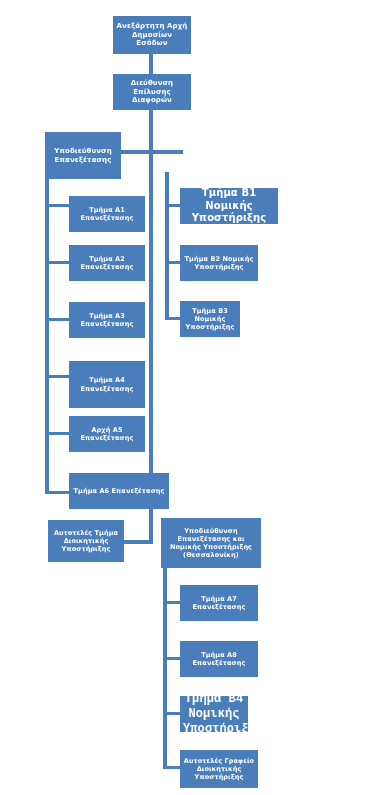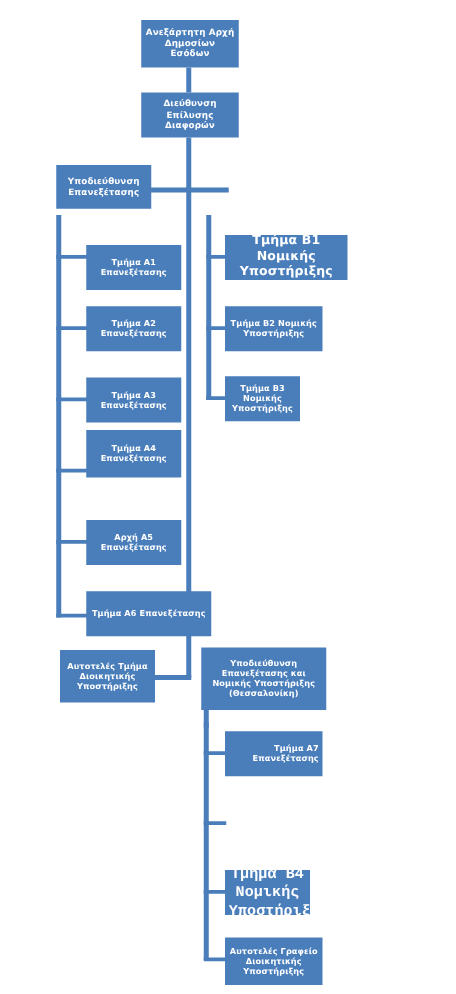--- a/index.html
+++ b/index.html
@@ -81,35 +81,35 @@
   <div class="conn h" style="left:163px; top:766px; width:18px; height:3px;"></div>
 
   <div class="node" style="left:113px; top:16px; width:78px; height:38px; font-size:7px;">
     <span>Ανεξάρτητη Αρχή Δημοσίων Εσόδων</span>
   </div>
 
   <div class="node" style="left:113px; top:74px; width:78px; height:36px; font-size:7px;">
     <span>Διεύθυνση Επίλυσης Διαφορών</span>
   </div>
 
-  <div class="node" style="left:45px; top:132px; width:76px; height:35px; font-size:7px;">
+  <div class="node" style="left:45px; top:132px; width:76px; height:47px; font-size:7px;">
     <span>Υποδιεύθυνση Επανεξέτασης</span>
   </div>
 
 
   <div class="node" style="left:69px; top:196px; width:76px; height:36px; font-size:6.5px;">
     <span>Τμήμα Α1 Επανεξέτασης</span>
   </div>
   <div class="node" style="left:69px; top:245px; width:76px; height:36px; font-size:6.5px;">
     <span>Τμήμα Α2 Επανεξέτασης</span>
   </div>
   <div class="node" style="left:69px; top:302px; width:76px; height:36px; font-size:6.5px;">
     <span>Τμήμα Α3 Επανεξέτασης</span>
   </div>
-  <div class="node" style="left:69px; top:344px; width:76px; height:38px; font-size:6.5px;">
+  <div class="node" style="left:69px; top:361px; width:76px; height:47px; font-size:6.5px;">
     <span>Τμήμα Α4 Επανεξέτασης</span>
   </div>
   <div class="node" style="left:69px; top:416px; width:76px; height:36px; font-size:6.5px;">
     <span>Αρχή Α5 Επανεξέτασης</span>
   </div>
   <div class="node" style="left:69px; top:473px; width:100px; height:36px; font-size:6.5px;">
     <span>Τμήμα Α6 Επανεξέτασης</span>
   </div>
 
   <div class="node" style="left:180px; top:188px; width:98px; height:36px; font-size:10px;text-align:center;">
@@ -123,22 +123,25 @@
   </div>
 
   <div class="node" style="left:48px; top:520px; width:76px; height:42px; font-size:6.5px;">
     <span>Αυτοτελές Τμήμα Διοικητικής Υποστήριξης</span>
   </div>
 
   <div class="node" style="left:161px; top:518px; width:100px; height:50px; font-size:6.5px;">
     <span>Υποδιεύθυνση Επανεξέτασης και Νομικής Υποστήριξης (Θεσσαλονίκη)</span>
   </div>
 
-  <div class="node" style="left:180px; top:585px; width:78px; height:36px; font-size:6.5px;text-align:right;">
+  <div class="node" style="left:180px; top:585px; width:78px; height:36px; font-size:6.5px;">
     <span>Τμήμα Α7 Επανεξέτασης</span>
+  </div>
+  <div class="node" style="left:180px; top:641px; width:78px; height:36px; font-size:6.5px;">
+    <span>Τμήμα Α8 Επανεξέτασης</span>
   </div>
   <div class="node" style="left:180px; top:696px; width:68px; height:36px; font-size:12px;font-family:Liberation Mono, monospace;">
     <span>Τμήμα Β4 Νομικής Υποστήριξης</span>
   </div>
   <div class="node" style="left:180px; top:750px; width:78px; height:38px; font-size:6.5px;">
     <span>Αυτοτελές Γραφείο Διοικητικής Υποστήριξης</span>
   </div>
 
 </div>
 

